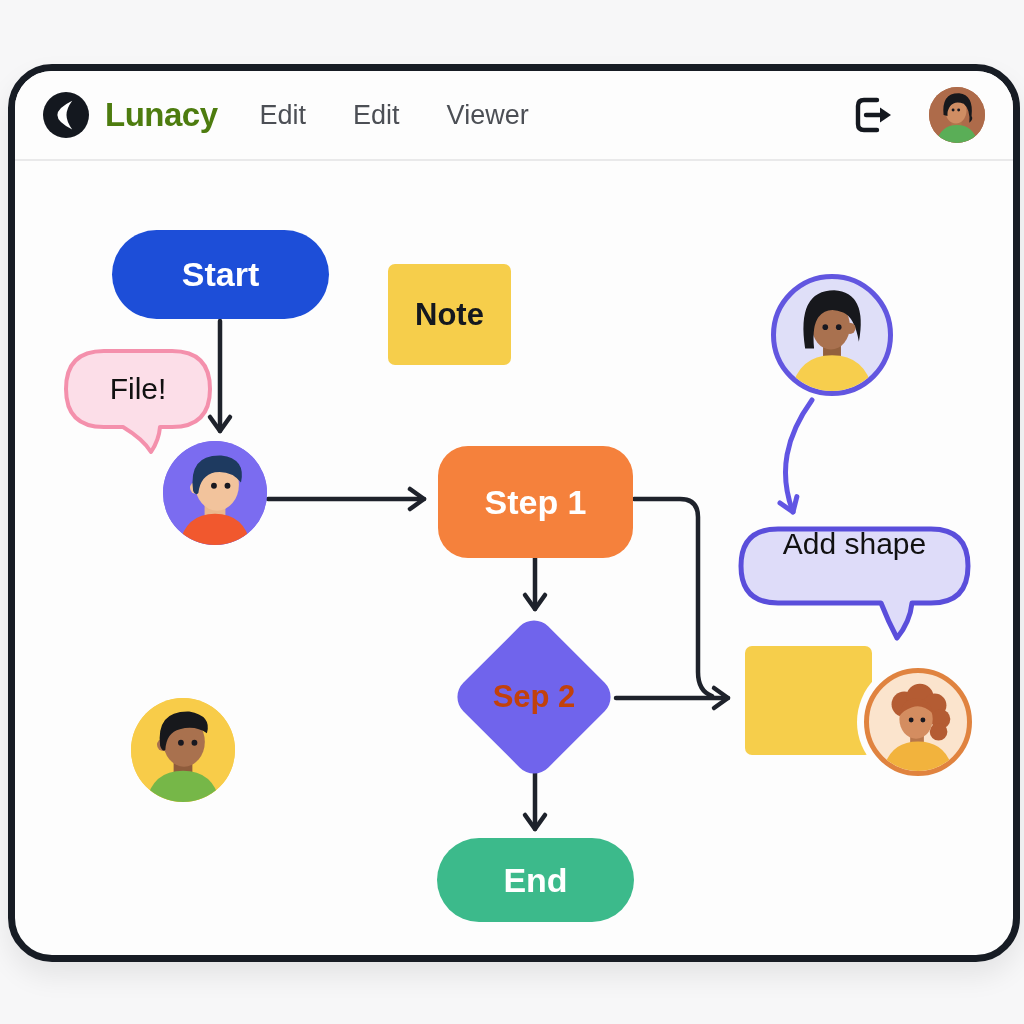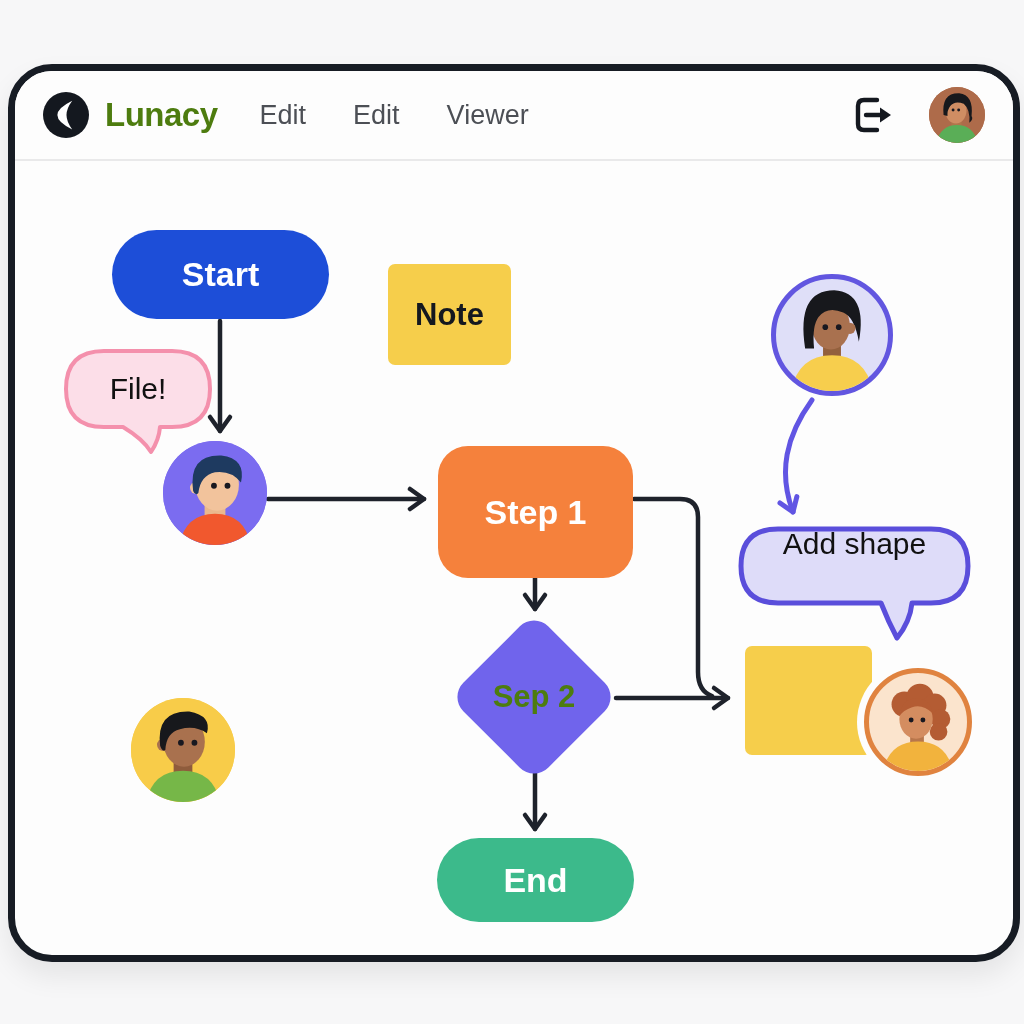--- a/index.html
+++ b/index.html
@@ -35,27 +35,27 @@
     overflow:hidden; flex:0 0 auto; background:#ae6b4a; }
   
   .arrow-layer { position:absolute; left:0; top:0; width:1024px; height:1024px;
     z-index:2; pointer-events:none; }
   .shape { position:absolute; display:flex; align-items:center; justify-content:center;
     color:#fff; font-weight:700; z-index:3; }
   .node-start { left:112px; top:230px; width:217px; height:89px; border-radius:45px;
     background:#1d4ed8; font-size:34px; }
   .node-end { left:437px; top:838px; width:197px; height:84px; border-radius:42px;
     background:#3cba8b; font-size:34px; }
-  .node-step1 { left:438px; top:446px; width:195px; height:132px; border-radius:30px;
+  .node-step1 { left:438px; top:446px; width:195px; height:112px; border-radius:30px;
     background:#f5813c; font-size:34px; }
   .node-diamond { left:474px; top:637px; width:120px; height:120px; border-radius:20px;
     background:#7064ec; transform:rotate(45deg); }
   .diamond-label { position:absolute; left:454px; top:670px; width:160px; height:54px;
     display:flex; align-items:center; justify-content:center;
-    color:#4d7c0f; font-size:31px; font-weight:700; z-index:4; }
+    color:#c2410c; font-size:31px; font-weight:700; z-index:4; }
   .sticky { position:absolute; background:#f6ce4b; border-radius:7px; z-index:3;
     display:flex; align-items:center; justify-content:center;
     color:#14181f; font-size:31px; font-weight:600; }
   .sticky-note { left:388px; top:264px; width:123px; height:101px; }
   .sticky-blank { left:745px; top:646px; width:127px; height:109px; }
   .bubble-wrap { position:absolute; z-index:5; }
   .bubble-great { left:63px; top:348px; width:160px; height:110px; }
   .bubble-add { left:738px; top:526px; width:236px; height:122px; }
   .bubble-label { position:absolute; display:flex; align-items:center; justify-content:center;
     color:#111; font-weight:500; z-index:6; }

